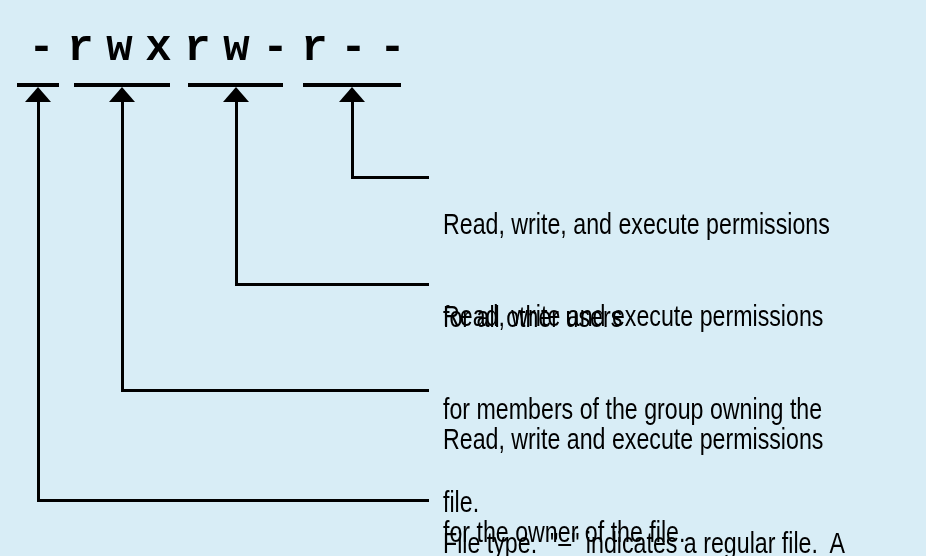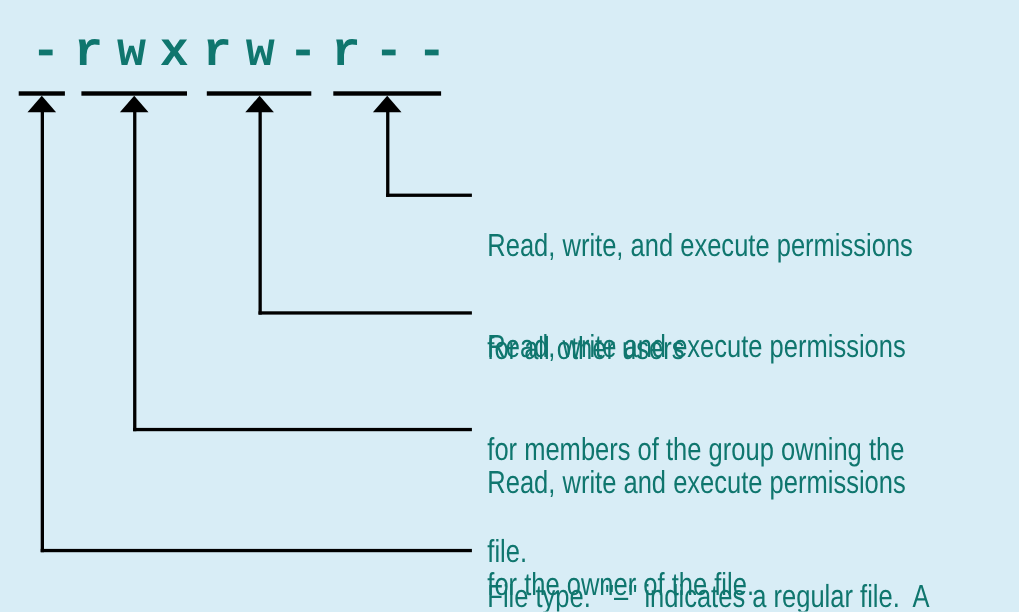--- a/index.html
+++ b/index.html
@@ -80,21 +80,21 @@
     white-space: pre;
   }
   .label-others    { top: 147px; }
   .label-group     { top: 239px; }
   .label-owner     { top: 362px; }
   .label-file-type { top: 466px; }
 </style>
 </head>
 <body style="background: rgb(216, 237, 246);">
 
-<div class="canvas" style="color: #0f766e;">
+<div class="canvas" style="color: #000000;">
 
   <div class="perm-row">
     <span class="perm-char">-</span><span class="perm-char">r</span><span class="perm-char">w</span><span class="perm-char">x</span><span class="perm-char">r</span><span class="perm-char">w</span><span class="perm-char">-</span><span class="perm-char">r</span><span class="perm-char">-</span><span class="perm-char">-</span>
   </div>
 
   <div class="bar bar-1"></div>
   <div class="bar bar-2"></div>
   <div class="bar bar-3"></div>
   <div class="bar bar-4"></div>
 

